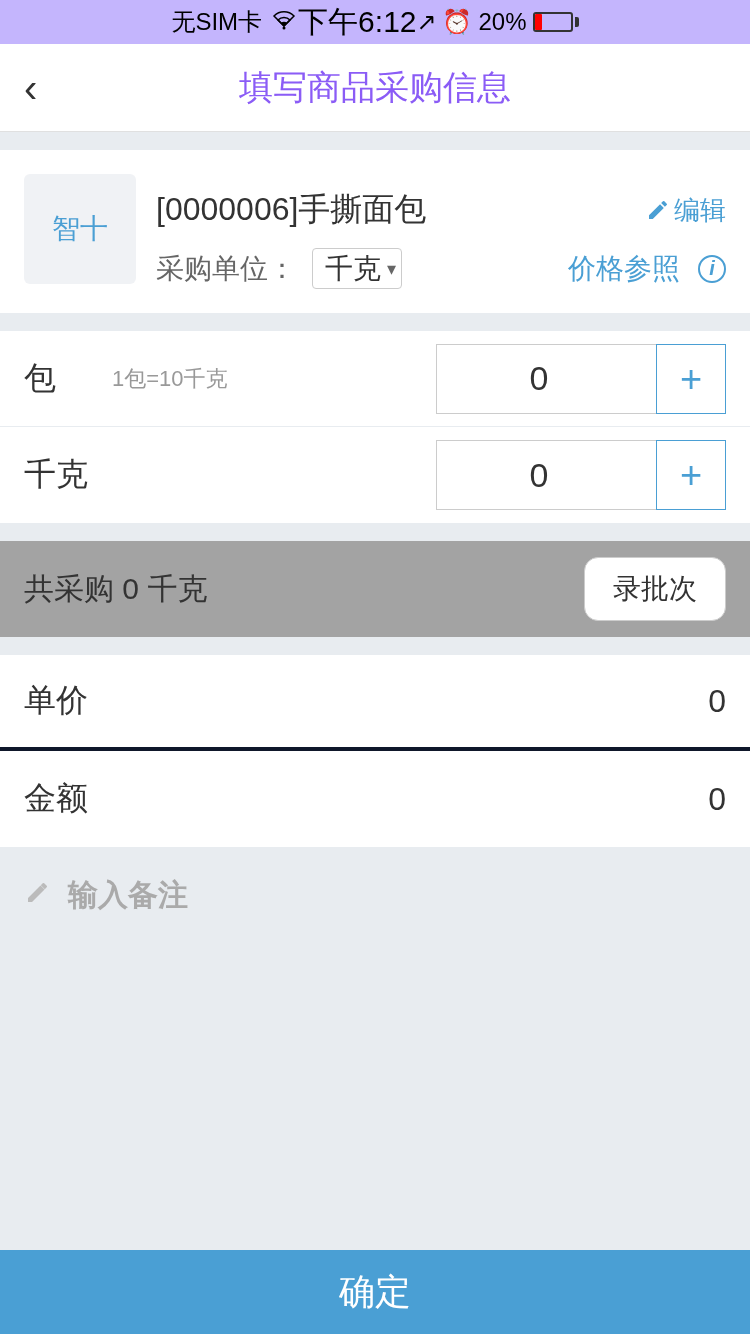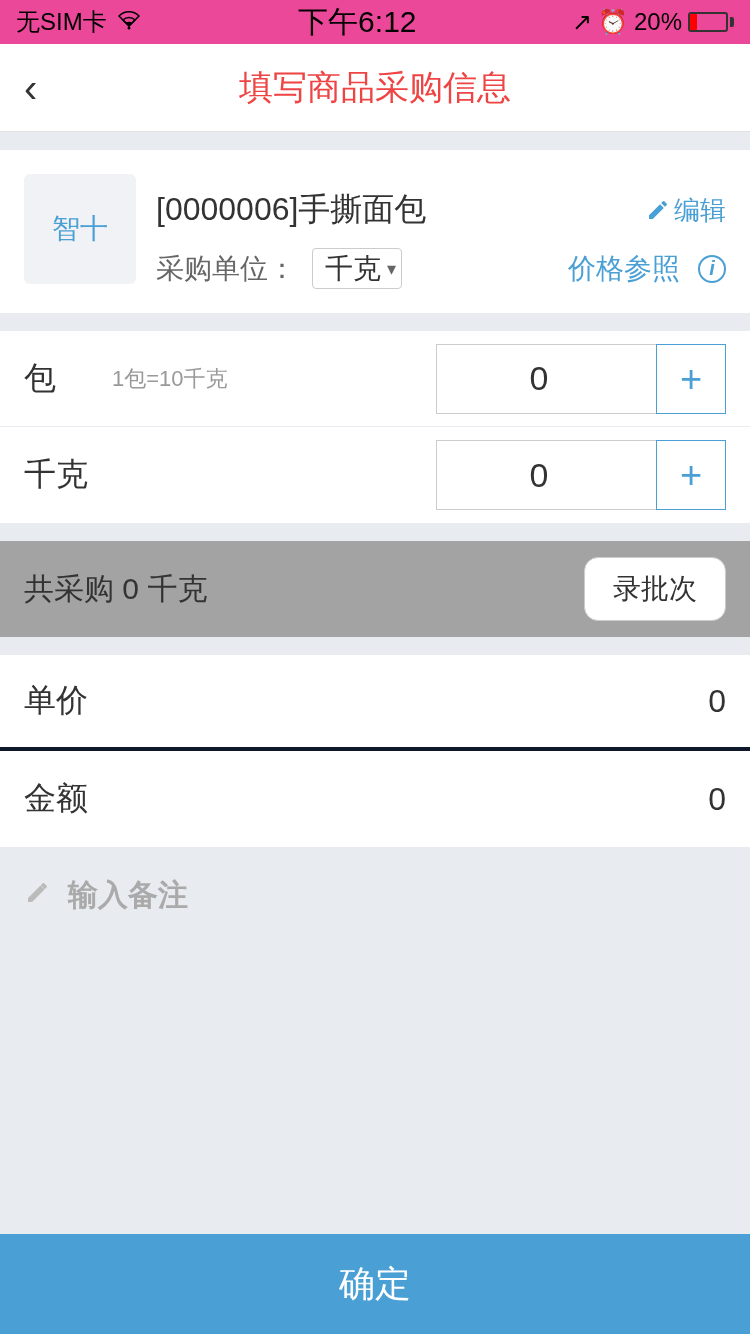--- a/index.html
+++ b/index.html
@@ -10,24 +10,24 @@
       font-family: -apple-system, "PingFang SC", "Helvetica Neue", Arial, sans-serif;
       background: #f0f2f5;
       font-size: 28px;
       color: #333;
     }
 
     
     .status-bar {
       width: 100%;
       height: 44px;
-      background: #ec4899;
-      display: flex;
-      align-items: center;
-      justify-content: space-between;
+      background: #c4b5fd;
+      display: flex;
+      align-items: center;
+      justify-content: center;
       padding: 0 16px;
       font-size: 26px;
       color: #000;
     }
     .status-left {
       display: flex;
       align-items: center;
       gap: 8px;
       font-size: 24px;
     }
@@ -84,21 +84,21 @@
       color: #333;
       cursor: pointer;
       line-height: 1;
     }
     .nav-title {
       position: absolute;
       left: 50%;
       transform: translateX(-50%);
       font-size: 34px;
       font-weight: 500;
-      color: #ef4444;
+      color: #8b5cf6;
     }
 
     
     .separator {
       width: 100%;
       height: 18px;
       background: #e8ecf0;
     }
 
     
@@ -327,21 +327,21 @@
     
     .content-area {
       background: #e8ecf0;
       flex: 1;
       min-height: 300px;
     }
 
     
     .confirm-btn {
       width: 100%;
-      height: 100px;
+      height: 84px;
       background: #4a9fd4;
       color: #fff;
       font-size: 36px;
       border: none;
       cursor: pointer;
       display: flex;
       align-items: center;
       justify-content: center;
       position: fixed;
       bottom: 0;

